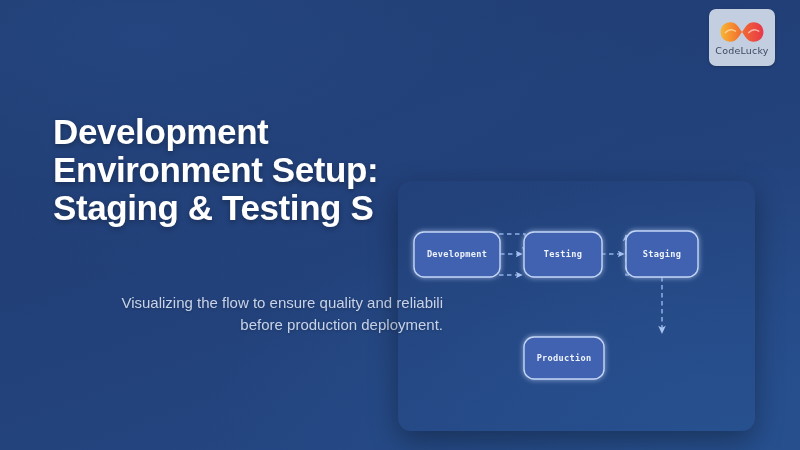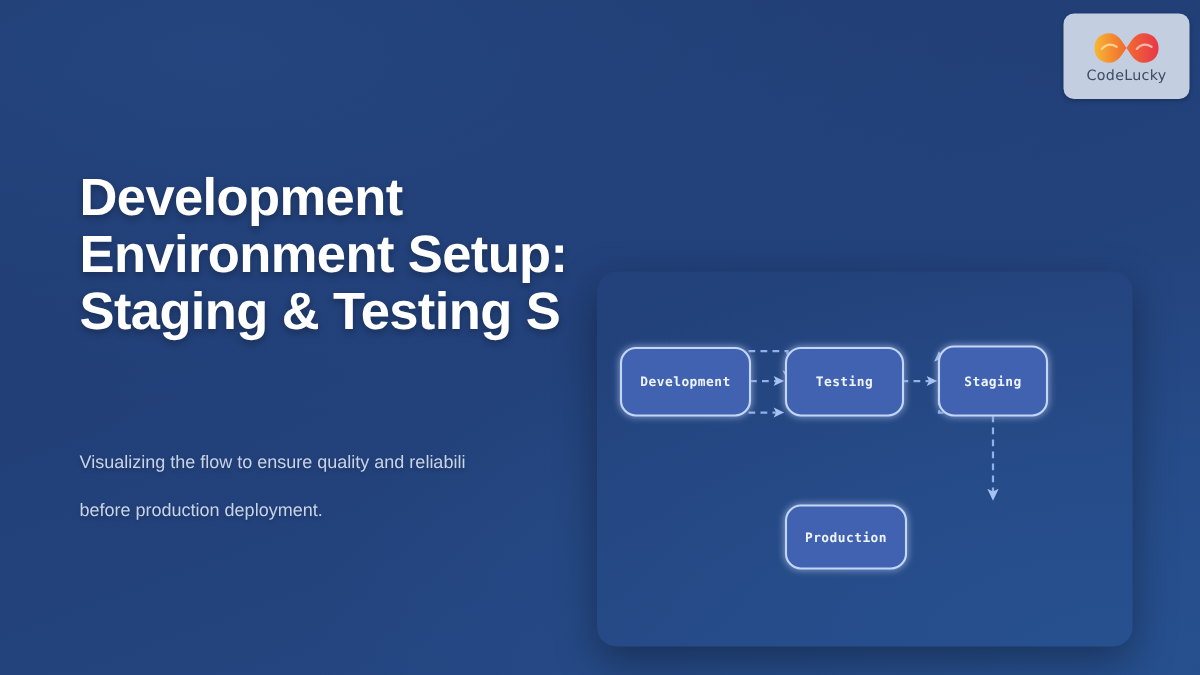--- a/index.html
+++ b/index.html
@@ -21,21 +21,21 @@
       radial-gradient(ellipse 120% 90% at 18% 8%, #24457f 0%, rgba(36,69,127,0) 62%),
       radial-gradient(ellipse 110% 100% at 92% 96%, #27508f 0%, rgba(39,80,143,0) 60%),
       linear-gradient(160deg, #20396d 0%, #224079 45%, #264a86 100%);
   }
 
   
   #logo-badge {
     position: absolute;
     left: 709px;
     top: 9px;
-    width: 84px;
+    width: 66px;
     height: 57px;
     border-radius: 7px;
     background: #c3cfe0;
     box-shadow: 0 1px 3px rgba(0,0,0,0.22);
     display: flex;
     flex-direction: column;
     align-items: center;
     justify-content: center;
     gap: 1px;
   }
@@ -61,24 +61,25 @@
     letter-spacing: -0.4px;
     text-shadow: 0 2px 5px rgba(0,0,0,0.30);
     white-space: pre-line;
   }
   #subhead {
     position: absolute;
     left: 53px;
     top: 292px;
     width: 390px;
     color: #c8d3e8;
-    font-size: 12px;
-    line-height: 32px;
+    font-size: 15px;
+    line-height: 22px;
     text-shadow: 0 1px 3px rgba(0,0,0,0.22);
     white-space: pre-line;
+    text-align: right;
   }
 
   
   #diagram-panel {
     position: absolute;
     left: 398px;
     top: 181px;
     width: 357px;
     height: 250px;
     border-radius: 13px;

